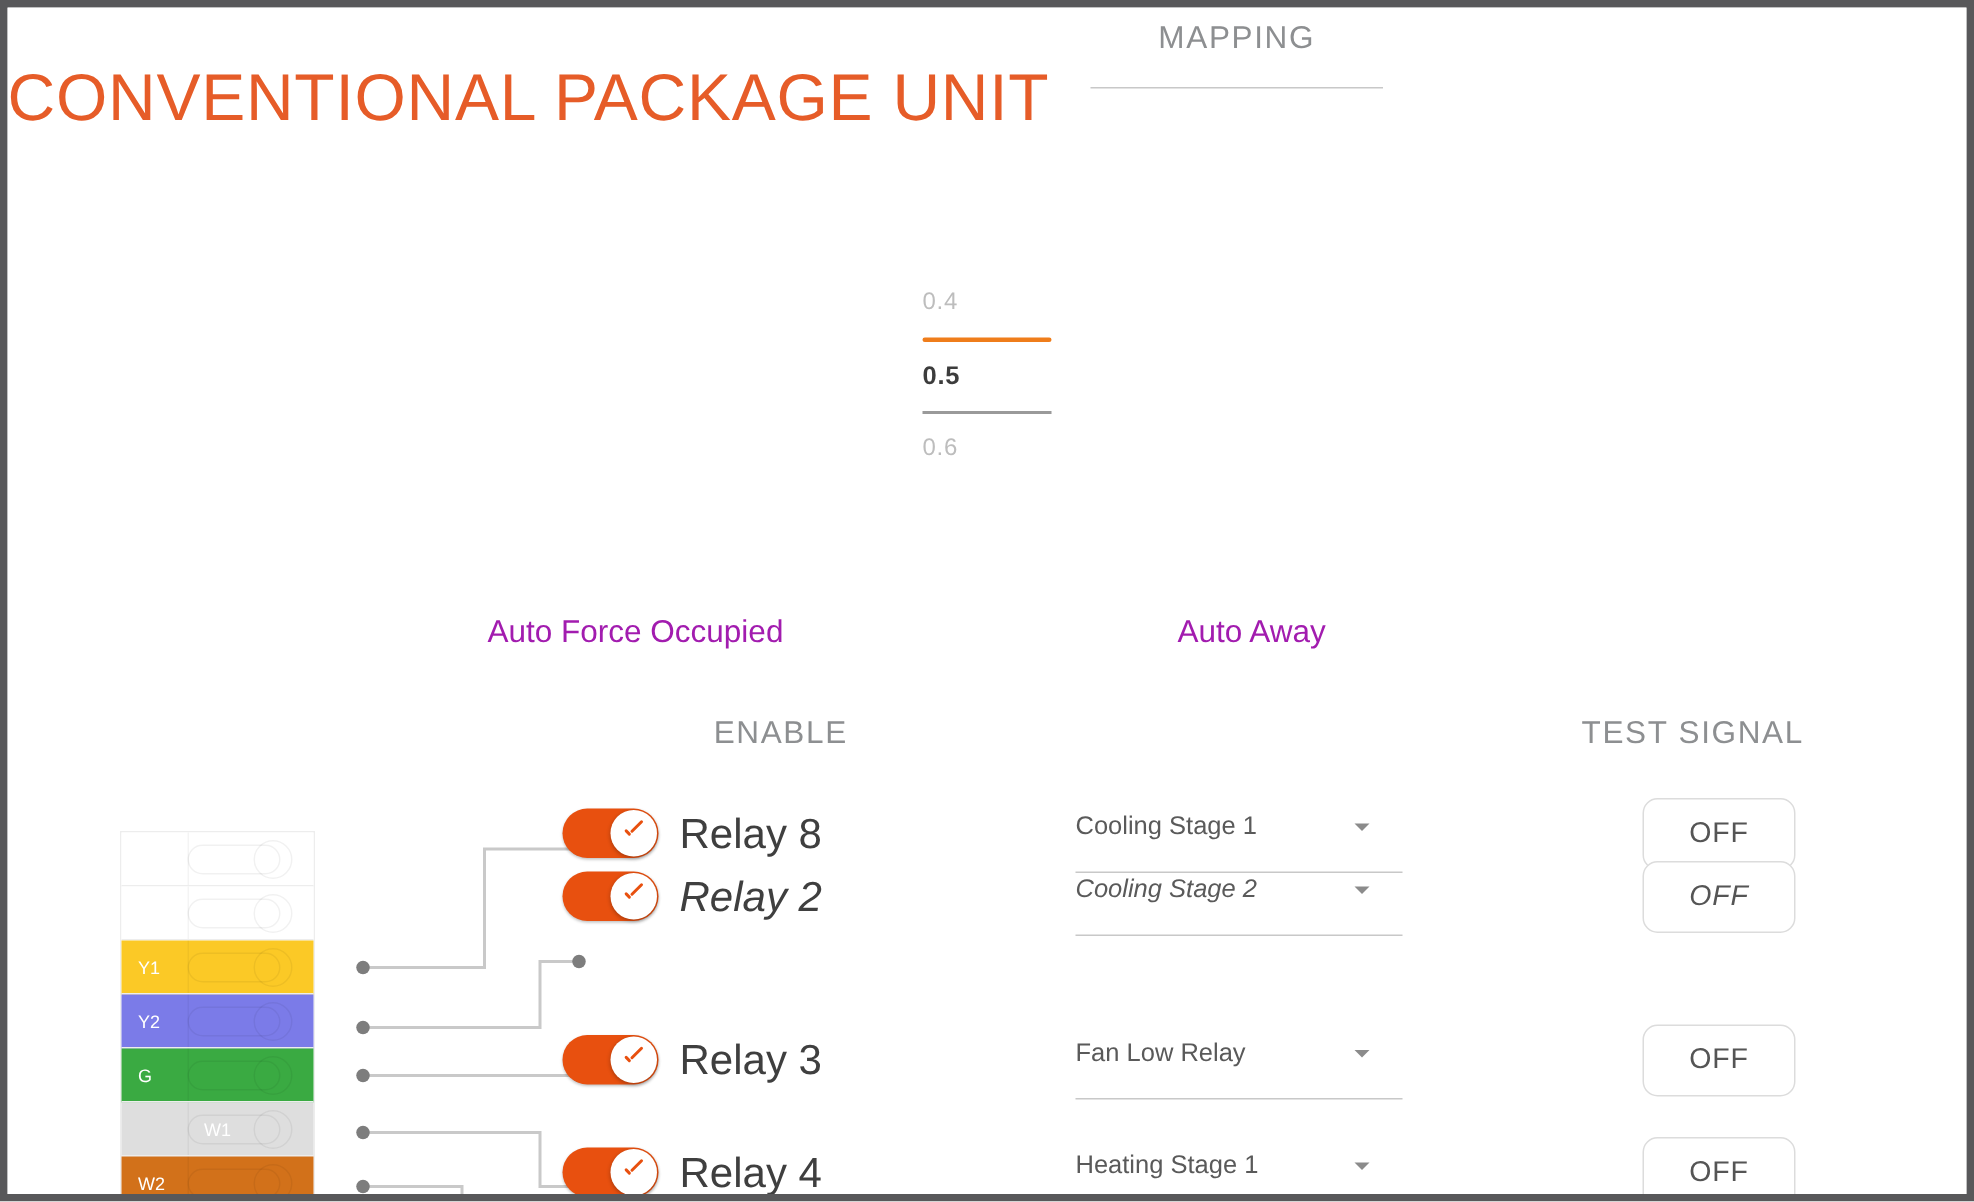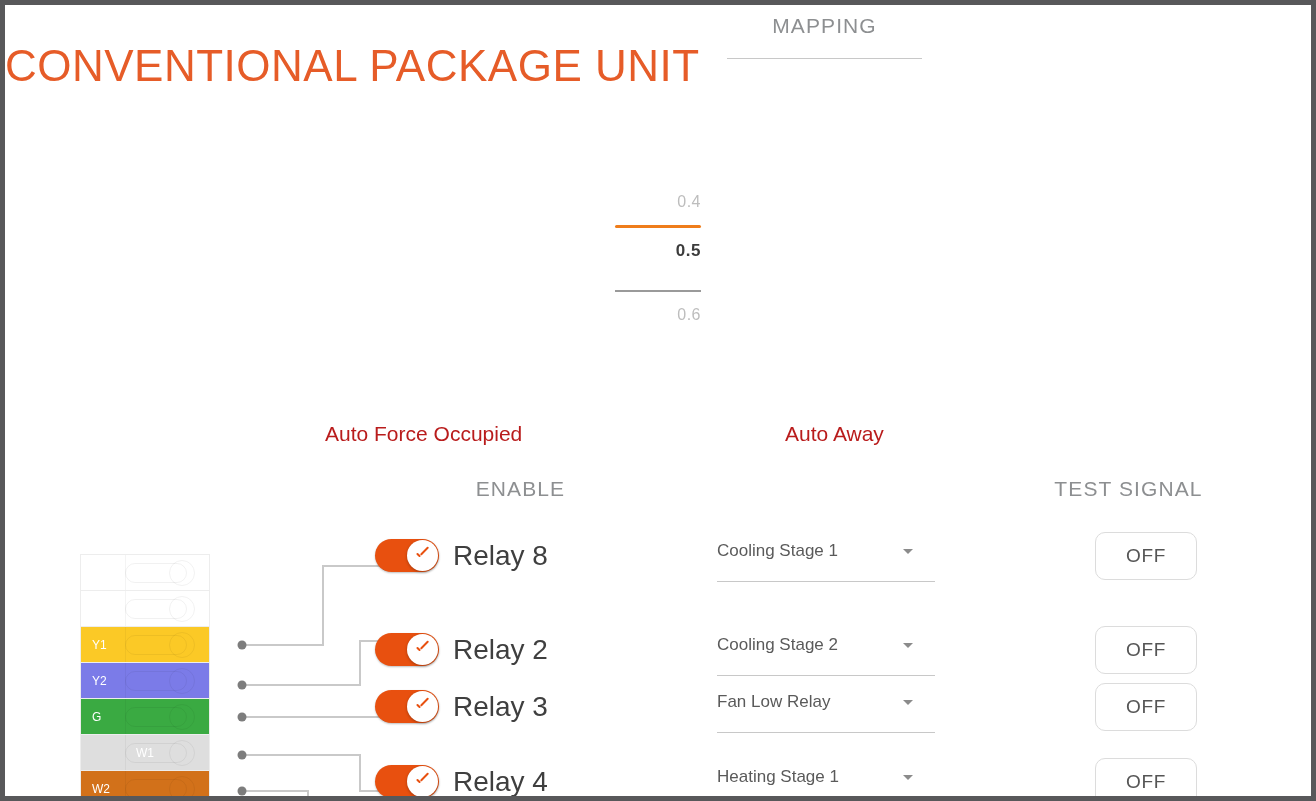--- a/index.html
+++ b/index.html
@@ -54,55 +54,54 @@
     color: #888a8c;
     font-size: 21px;
     letter-spacing: 1.1px;
   }
   .spinner {
     position: absolute;
     left: 50%;
     top: 180px;
     transform: translateX(-50%);
     width: 86px;
-    text-align: right;
+    text-align: left;
   }
   .spin-val {
     font-size: 16px;
     color: #bdbdbd;
     line-height: 34px;
     height: 34px;
     letter-spacing: 0.5px;
   }
   .spin-val.sel {
     color: #3c3c3c;
     font-weight: 700;
     font-size: 17px;
     line-height: 46px;
-    height: 62px;
+    height: 46px;
   }
   .spin-rule-top {
     height: 3px;
     background: #ef7d1b;
     border-radius: 2px;
     margin: 6px 0 0 0;
   }
   .spin-rule-bot {
     height: 2px;
     background: #9a9a9a;
     margin: 0 0 6px 0;
   }
 
   
   .sub-head {
     position: absolute;
-    color: #b91c1c;
+    color: #a21caf;
     font-size: 21px;
     white-space: nowrap;
-    margin-top: 12px;
   }
   .sub-head.afo { left: 320px; top: 405px; }
   .sub-head.aa  { left: 780px; top: 405px; }
 
   .col-head {
     position: absolute;
     top: 472px;
     color: #8d8f91;
     font-size: 21px;
     letter-spacing: 1.1px;
@@ -379,21 +378,21 @@
 
     <div id="relay-rows">
         <div class="relay-row" style="top: 527px;">
           <div class="toggle">
             <div class="knob"></div>
           </div>
           <div class="relay-name">Relay 8</div>
           <div class="mapping"><span class="mtext">Cooling Stage 1</span><span class="caret"></span></div>
           <div class="testbtn">OFF</div>
         </div>
-        <div class="relay-row" style="top: 621px;">
+        <div class="relay-row" style="top: 569px; font-style: italic;">
           <div class="toggle">
             <div class="knob"></div>
           </div>
           <div class="relay-name">Relay 2</div>
           <div class="mapping"><span class="mtext">Cooling Stage 2</span><span class="caret"></span></div>
           <div class="testbtn">OFF</div>
         </div>
         <div class="relay-row" style="top: 678px;">
           <div class="toggle">
             <div class="knob"></div>

